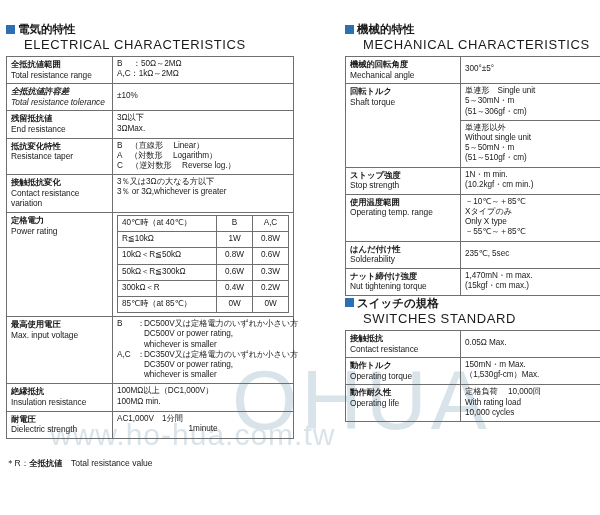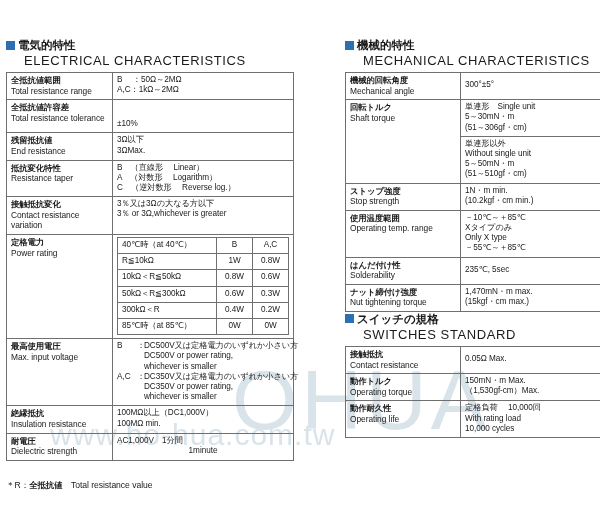--- a/index.html
+++ b/index.html
@@ -28,21 +28,21 @@
     color: #d9e3ea;
     font-family: "Liberation Sans", sans-serif;
     white-space: nowrap;
     font-weight: 400;
   }
   .wm1 { left: 232px; top: 352px; font-size: 84px; letter-spacing: 4px; }
   .wm2 { left: 50px;  top: 418px; font-size: 30px; letter-spacing: 1px; }
 
   .page { position: relative; z-index: 2; width: 600px; height: 515px; }
 
-  .col { position: absolute; top: 16px; }
+  .col { position: absolute; top: 0; }
   .col-left  { left: 6px;   width: 288px; }
   .col-right { left: 345px; width: 296px; }
 
   
   .sec-head { margin: 0; padding: 0; }
   .sec-jp {
     display: flex; align-items: center;
     font-size: 11.5px; font-weight: bold;
     letter-spacing: 0px;
     line-height: 14px;
@@ -148,26 +148,26 @@
             <div class="jp">全抵抗値範囲</div>
             <div class="en">Total resistance range</div>
           </td>
           <td class="val" style="border-color: rgb(111, 111, 111); border-radius: 7px;">
             <div class="nowrap">B　 ：50Ω～2MΩ</div>
             <div class="nowrap">A,C：1kΩ～2MΩ</div>
           </td>
         </tr>
 
         <tr>
-          <td class="lbl" style="border-color: rgb(111, 111, 111);">
+          <td class="lbl" style="border-color: rgb(111, 111, 111); font-style: italic;">
             <div class="jp">全抵抗値許容差</div>
             <div class="en">Total resistance tolerance</div>
           </td>
           <td class="val" style="border-color: rgb(111, 111, 111);">
-            <div style="padding-top:5px;margin-top:12px;">±10%</div>
+            <div style="padding-top:5px;">±10%</div>
           </td>
         </tr>
 
         <tr>
           <td class="lbl" style="border-color: rgb(111, 111, 111);">
             <div class="jp">残留抵抗値</div>
             <div class="en">End resistance</div>
           </td>
           <td class="val" style="border-color: rgb(111, 111, 111);">
             <div>3Ω以下</div>

